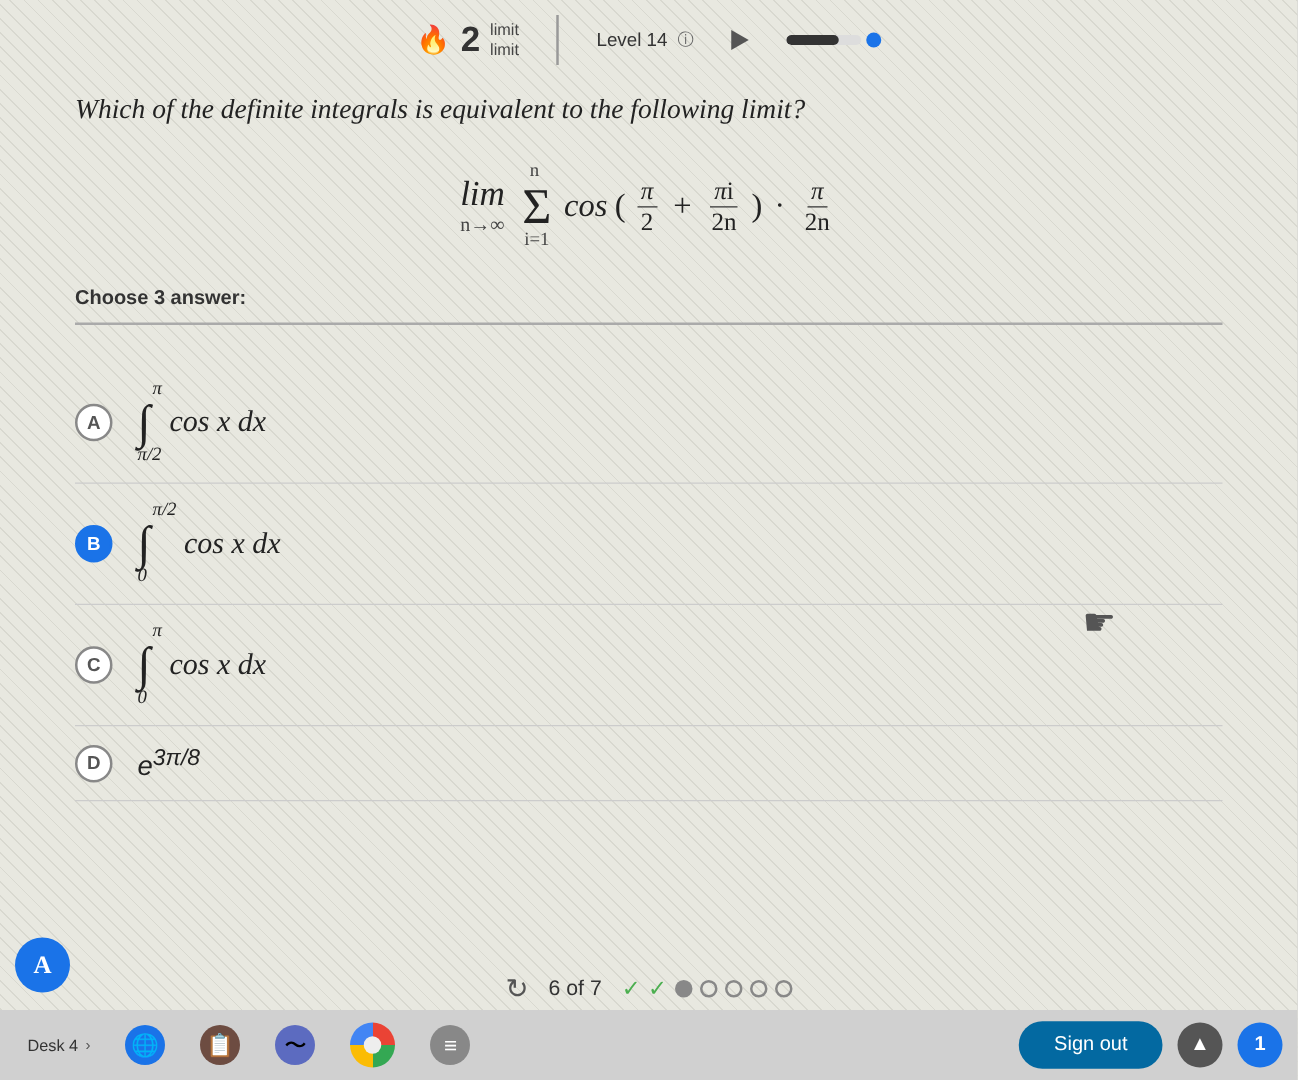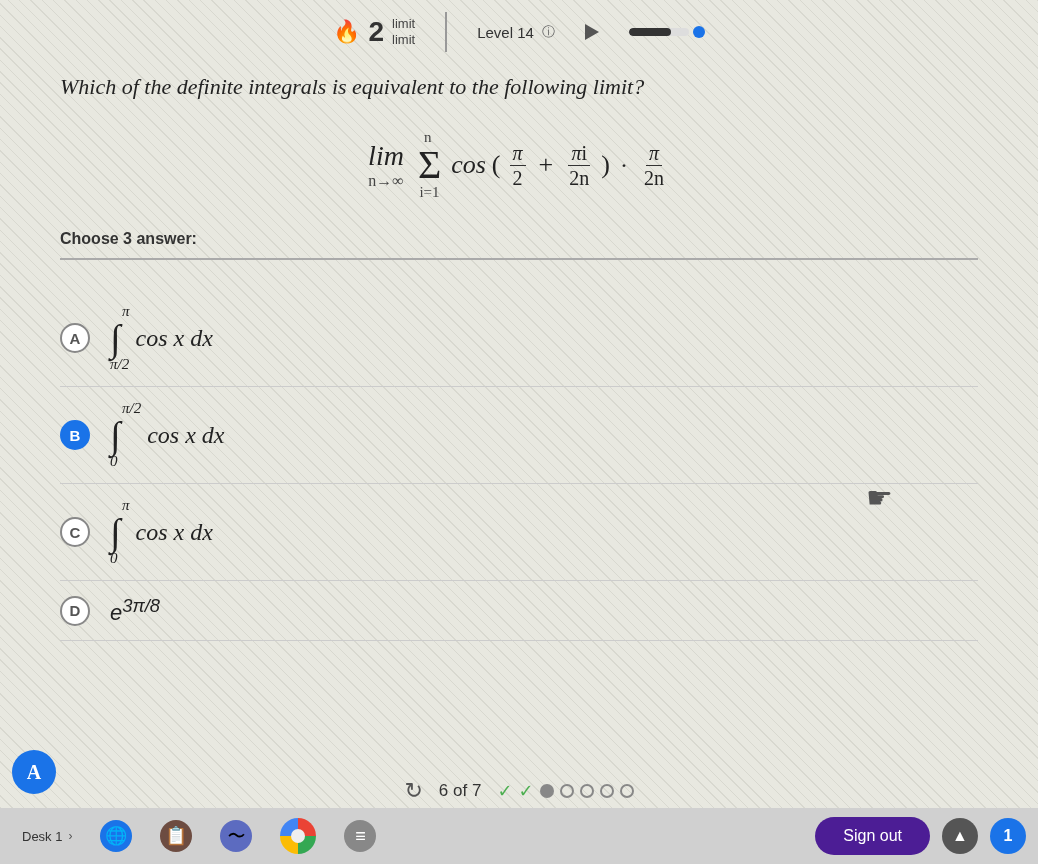--- a/index.html
+++ b/index.html
@@ -367,21 +367,21 @@
     }
 
     .taskbar-right {
       margin-left: auto;
       display: flex;
       align-items: center;
       gap: 12px;
     }
 
     .sign-out-btn {
-      background: #4c1d95;
+      background: #0369a1;
       color: white;
       border: none;
       border-radius: 24px;
       padding: 10px 28px;
       font-size: 16px;
       font-family: Arial, sans-serif;
       cursor: pointer;
       font-weight: 500;
     }
 
@@ -569,21 +569,21 @@
       <span style="width:14px; height:14px; border-radius:50%; border:2px solid #888; display:inline-block;"></span>
       <span style="width:14px; height:14px; border-radius:50%; border:2px solid #888; display:inline-block;"></span>
       <span style="width:14px; height:14px; border-radius:50%; border:2px solid #888; display:inline-block;"></span>
     </div>
   </div>
 
   <div class="avatar-bottom-left">A</div>
 
   <div class="taskbar">
     <div class="taskbar-item">
-      <span class="desk-label">Desk 1</span>
+      <span class="desk-label">Desk 4</span>
       <span class="chevron-right">›</span>
     </div>
 
     <div class="taskbar-item">
       <div class="taskbar-icon globe">🌐</div>
     </div>
 
     <div class="taskbar-item">
       <div class="taskbar-icon" style="background:#6d4c41;">📋</div>
     </div>

